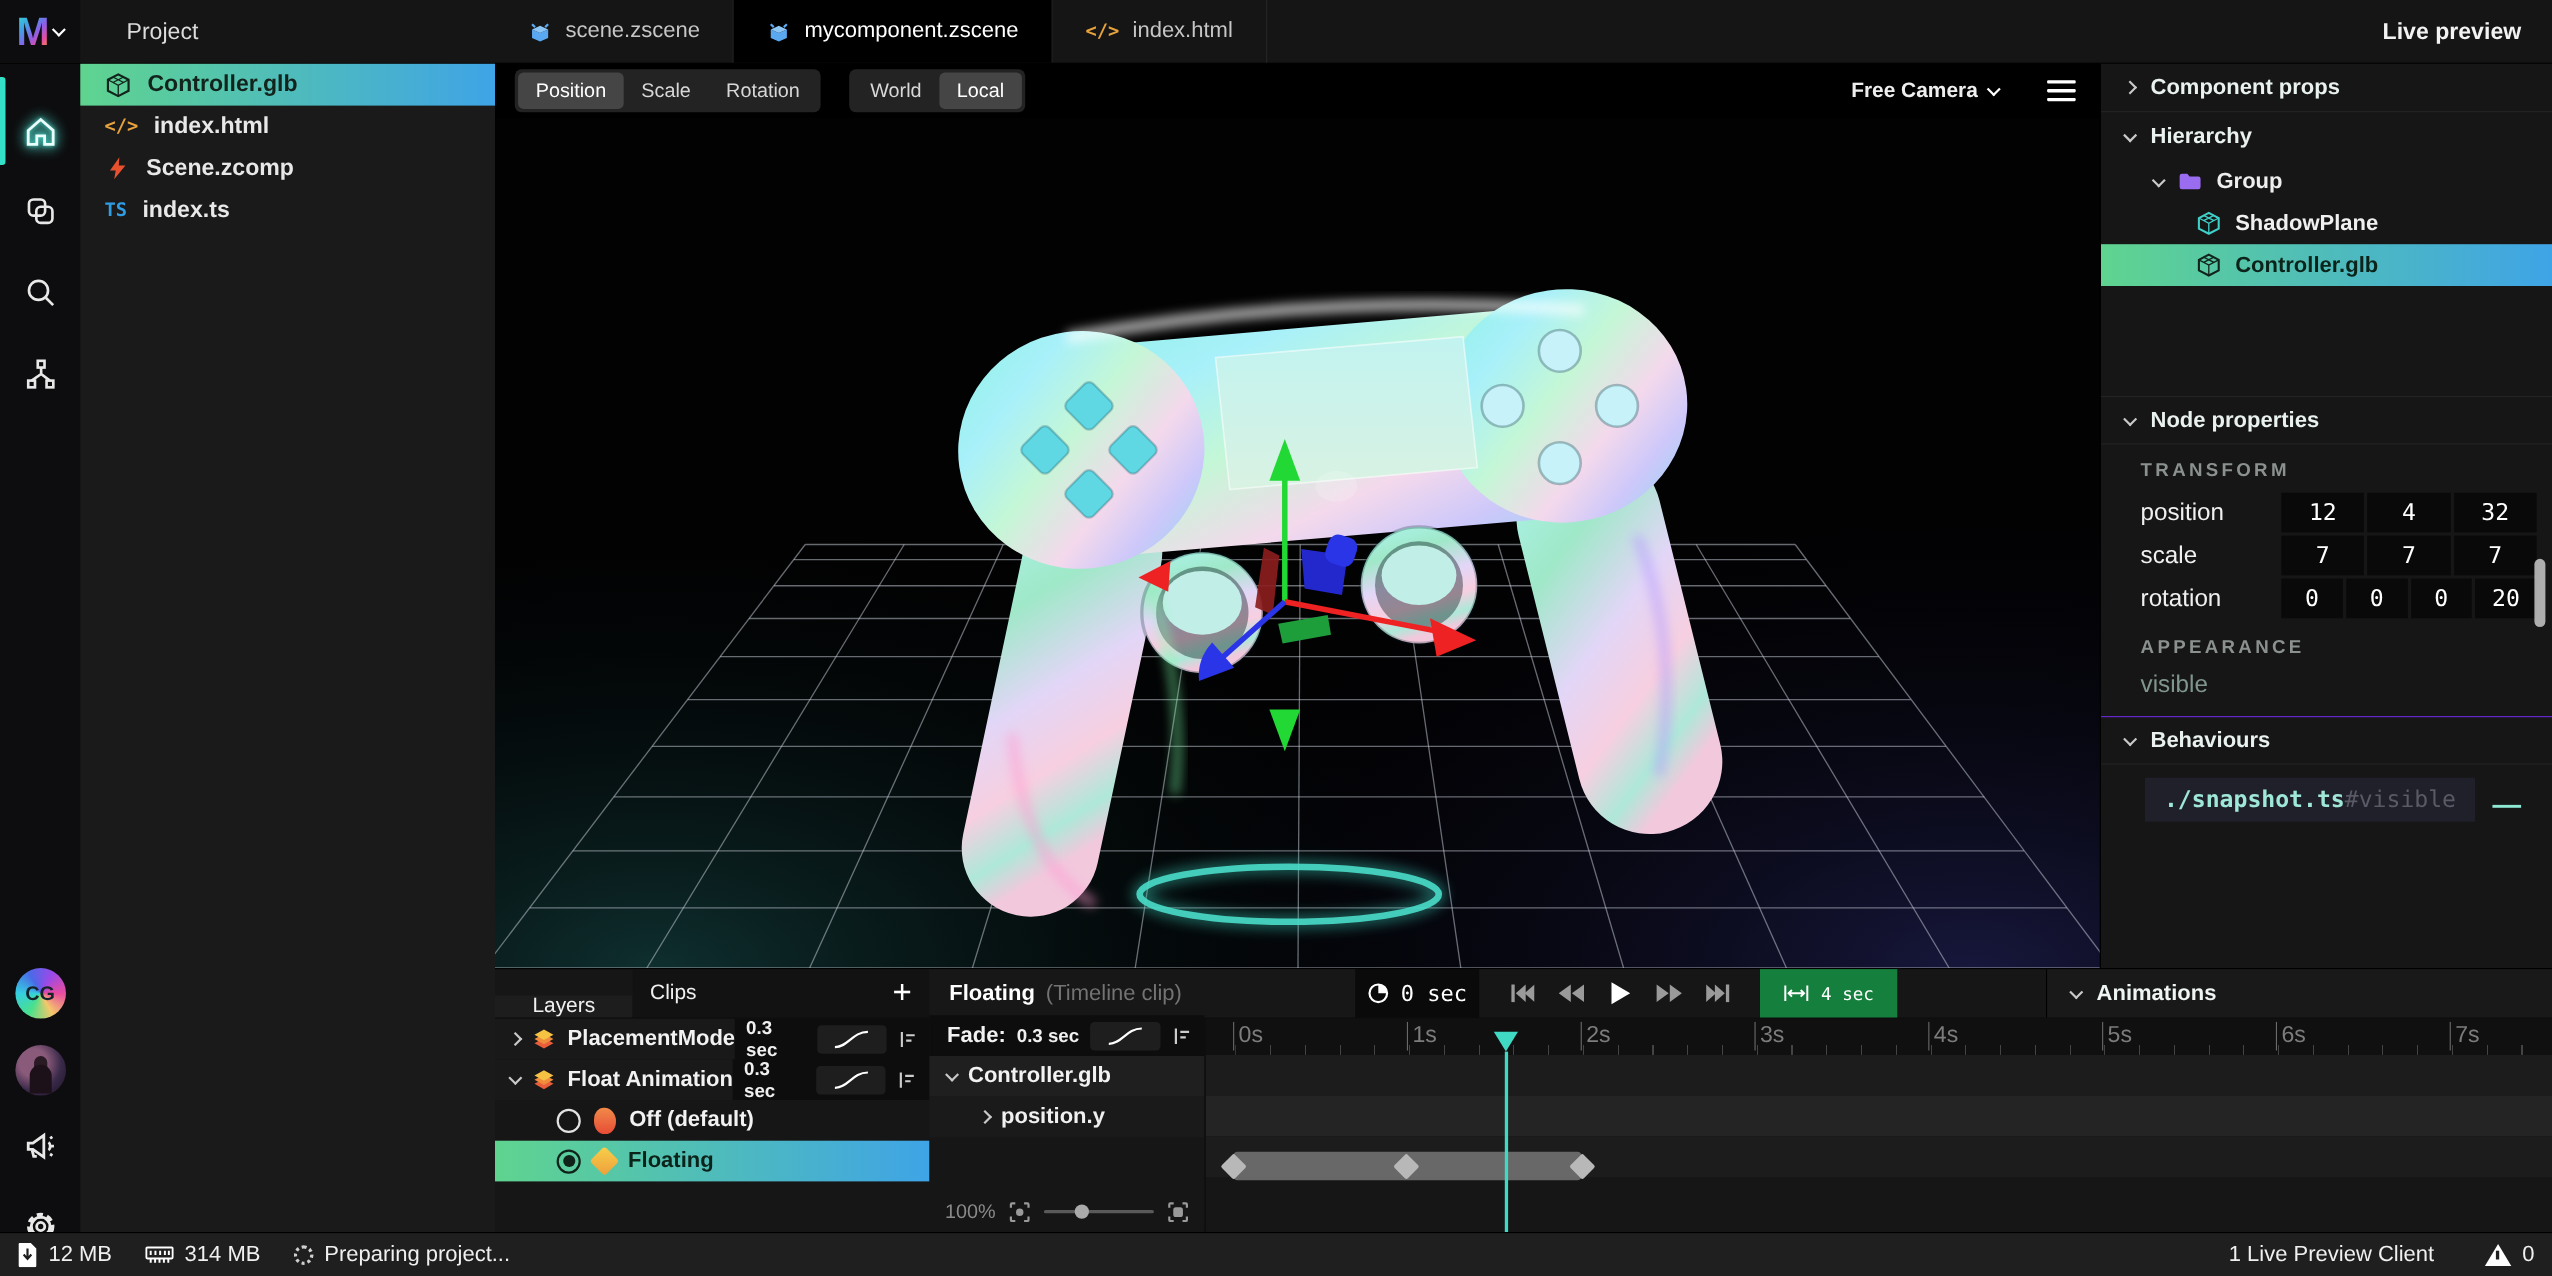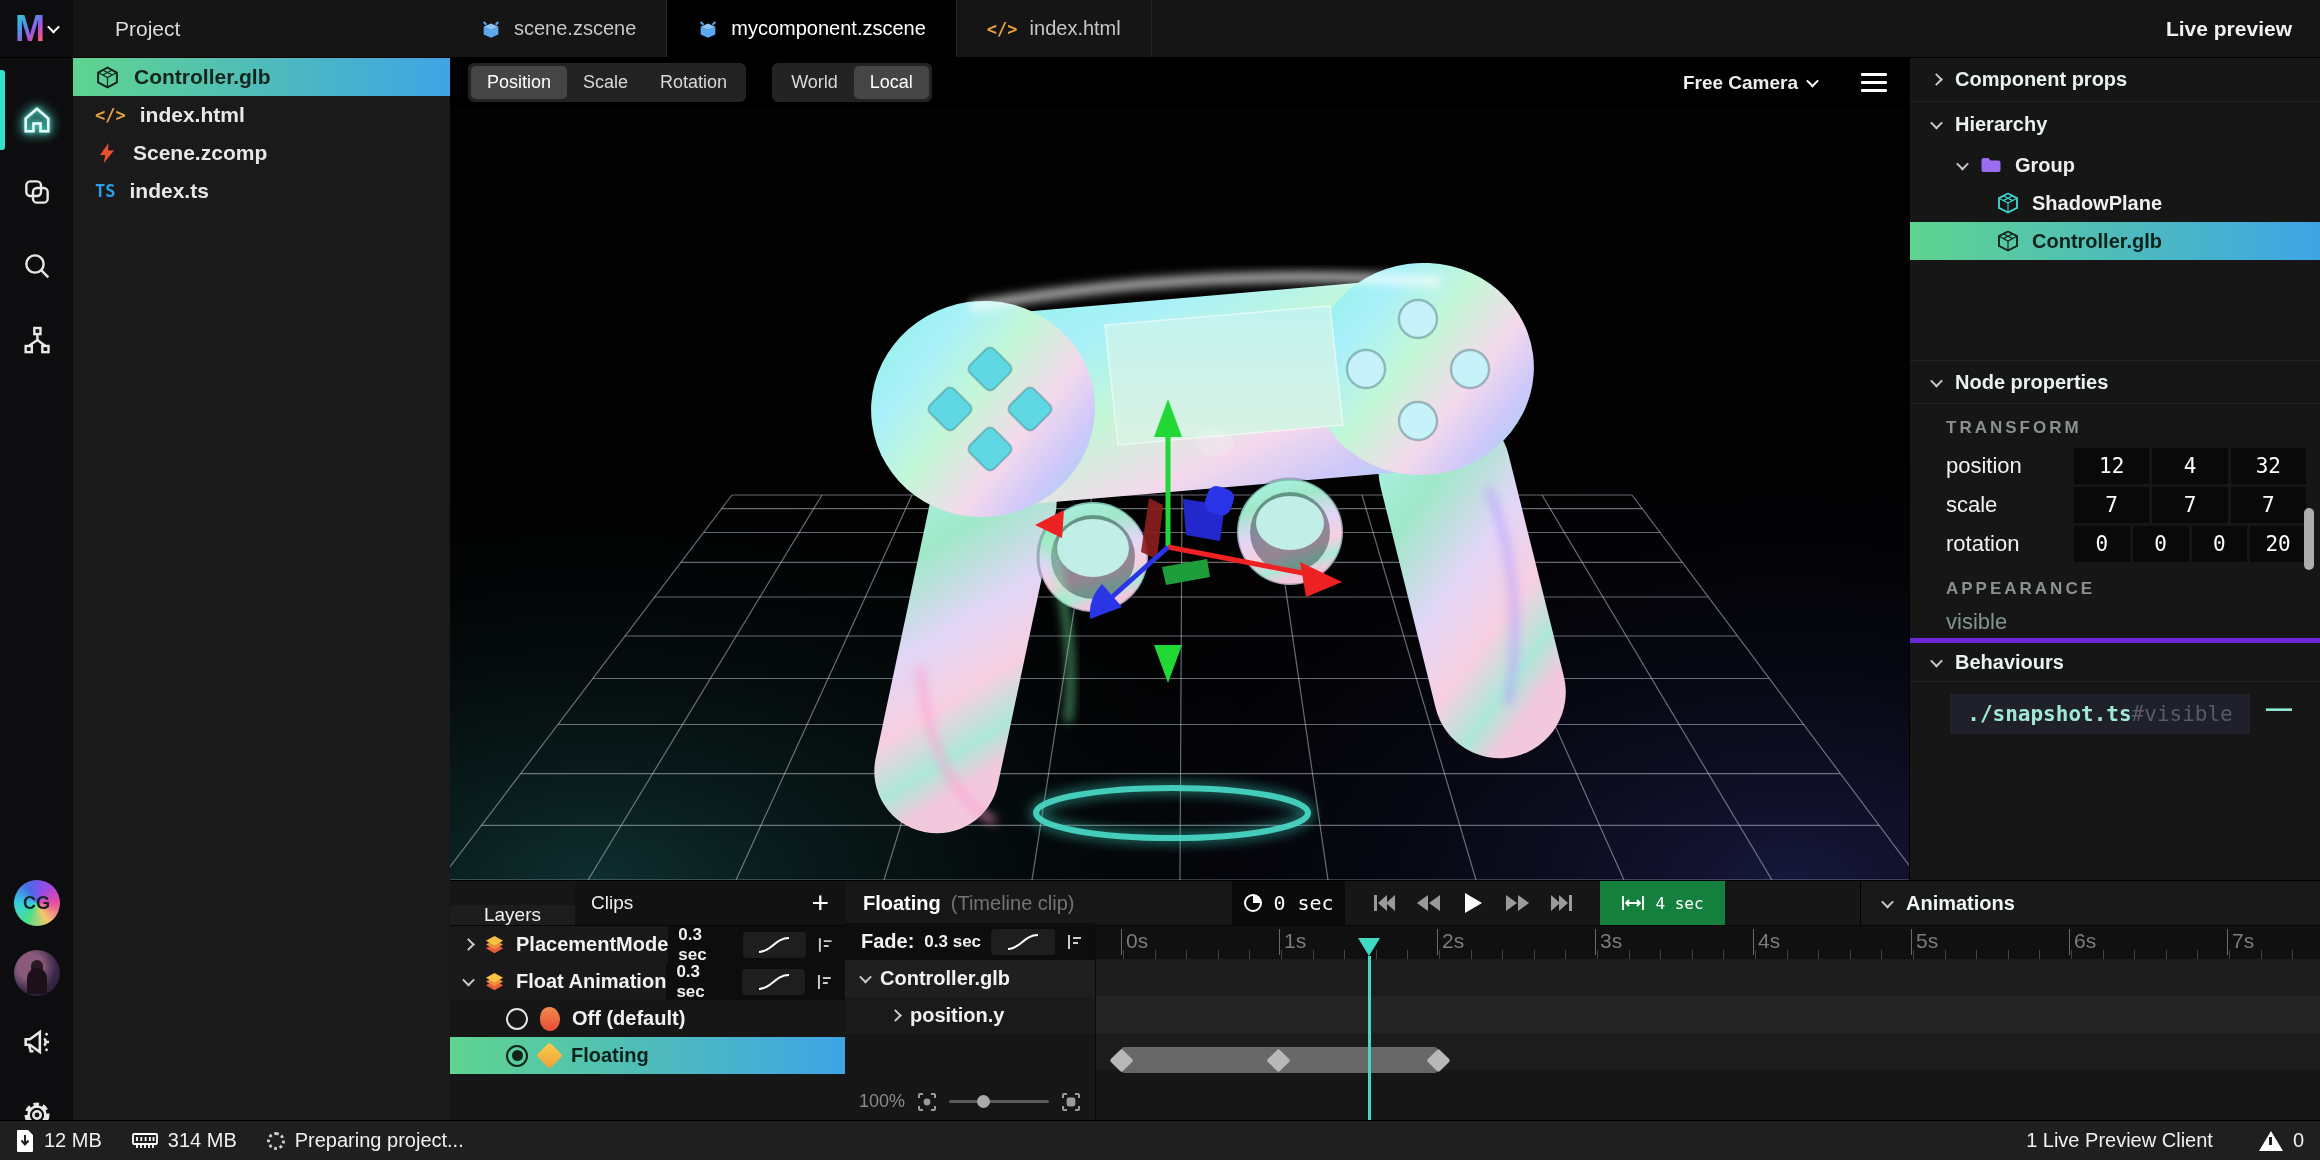--- a/index.html
+++ b/index.html
@@ -459,25 +459,25 @@
       <div class="cells">
         <div class="cell">0</div>
         <div class="cell">0</div>
         <div class="cell">0</div>
         <div class="cell">20</div>
       </div>
     </div>
     <div class="section-label">APPEARANCE</div>
     <div id="visible-row">visible</div>
 
-    <div class="rp-header" style="border-top:5px solid #6d28d9; margin-top:3px">
+    <div class="rp-header" style="border-top:1px solid #6d28d9; margin-top:16px">
       <span class="chev down sm"></span>
       <span>Behaviours</span>
     </div>
-    <div style="display:flex; align-items:center">
+    <div style="display:flex; align-items:flex-end">
       <div id="behaviour-pill">
         <span class="script mono">./snapshot.ts</span>
           <span class="anchor mono">#visible</span>
       </div>
       <span id="behaviour-minus">—</span>
     </div>
     <div id="rp-scrollthumb"></div>
   </div>
 
   <div id="timeline">

